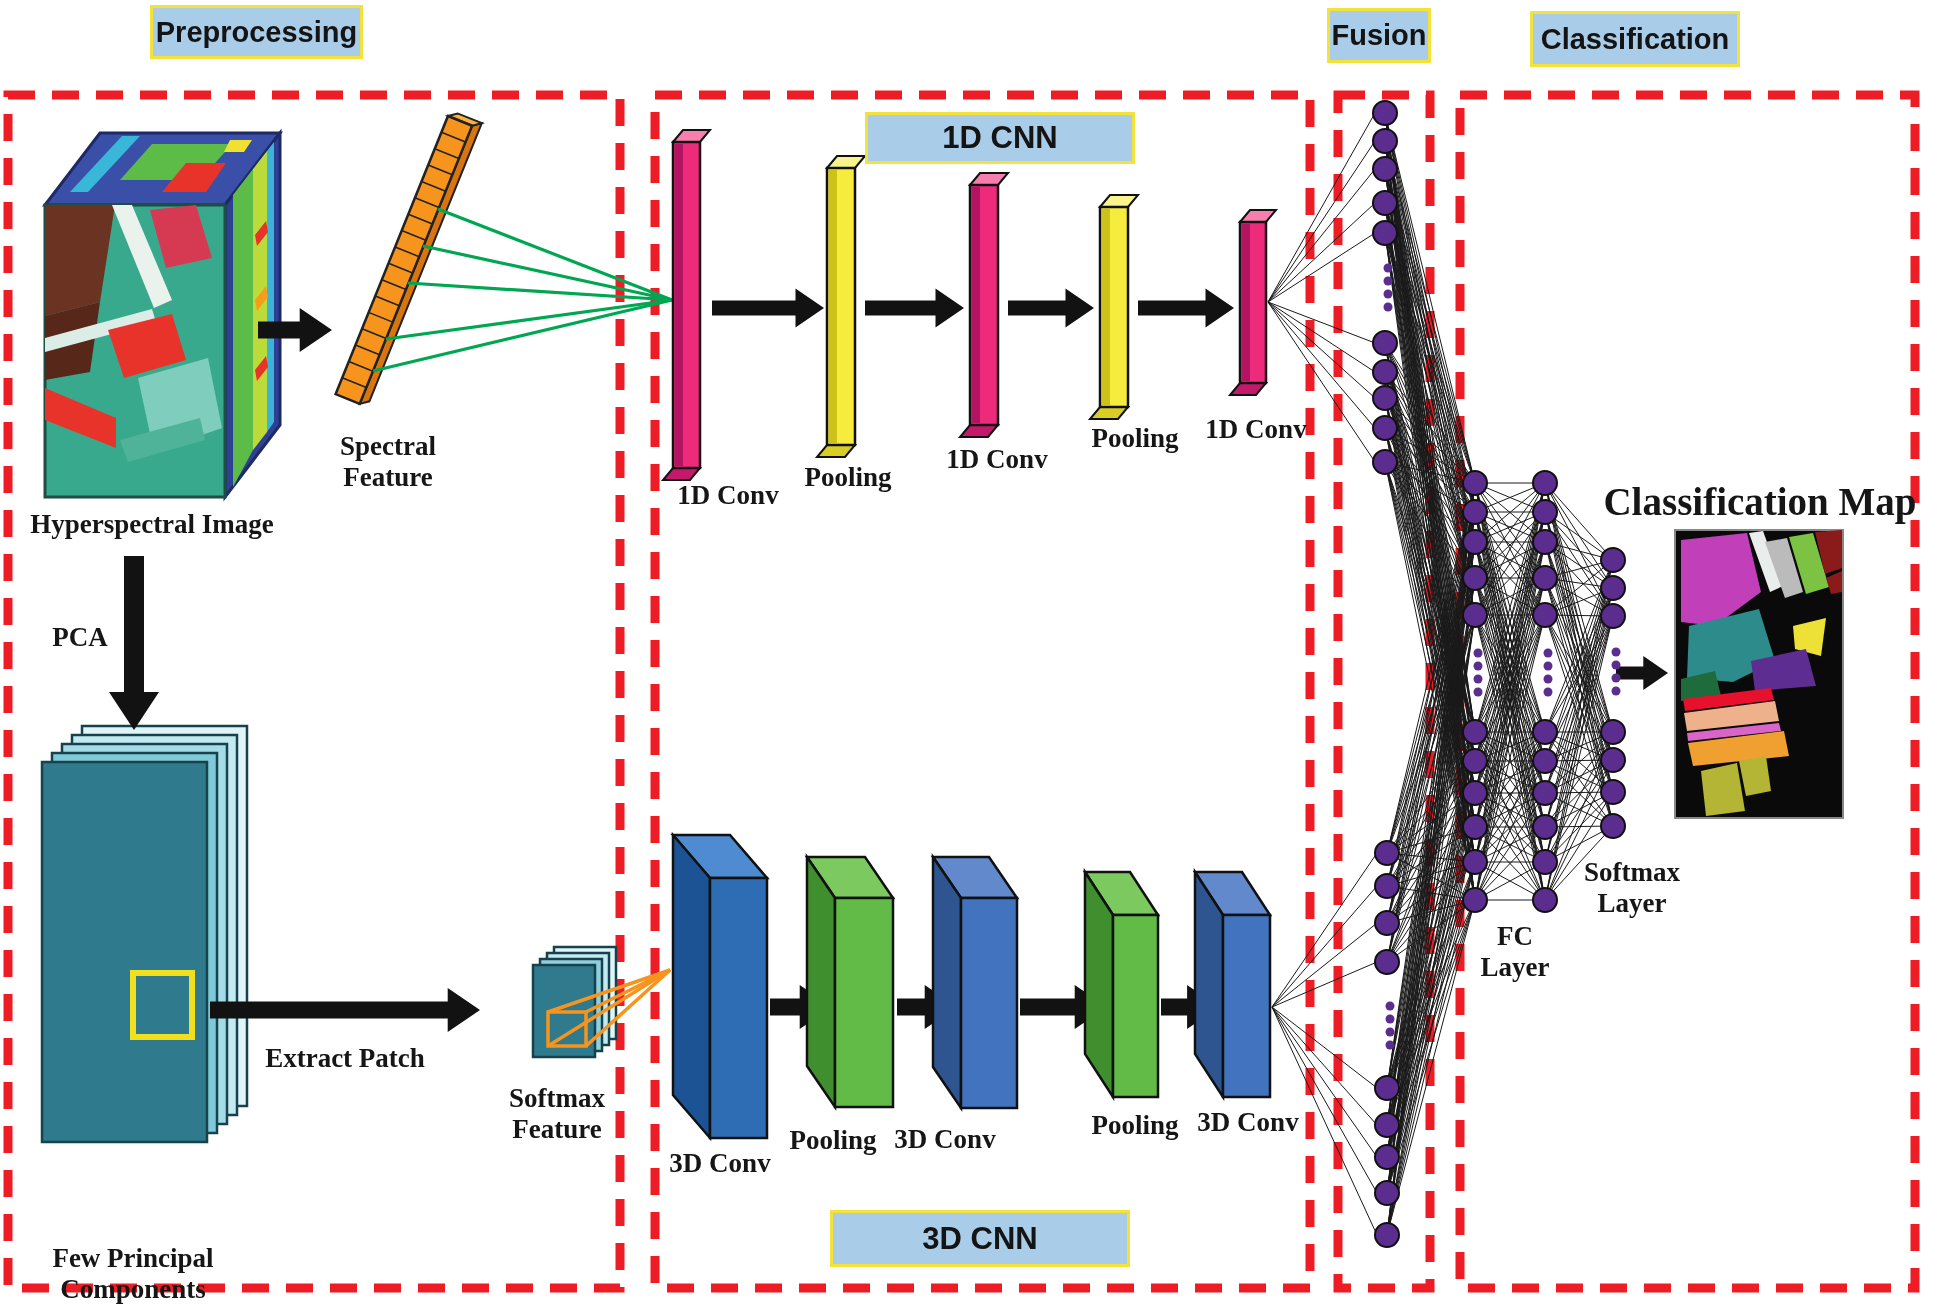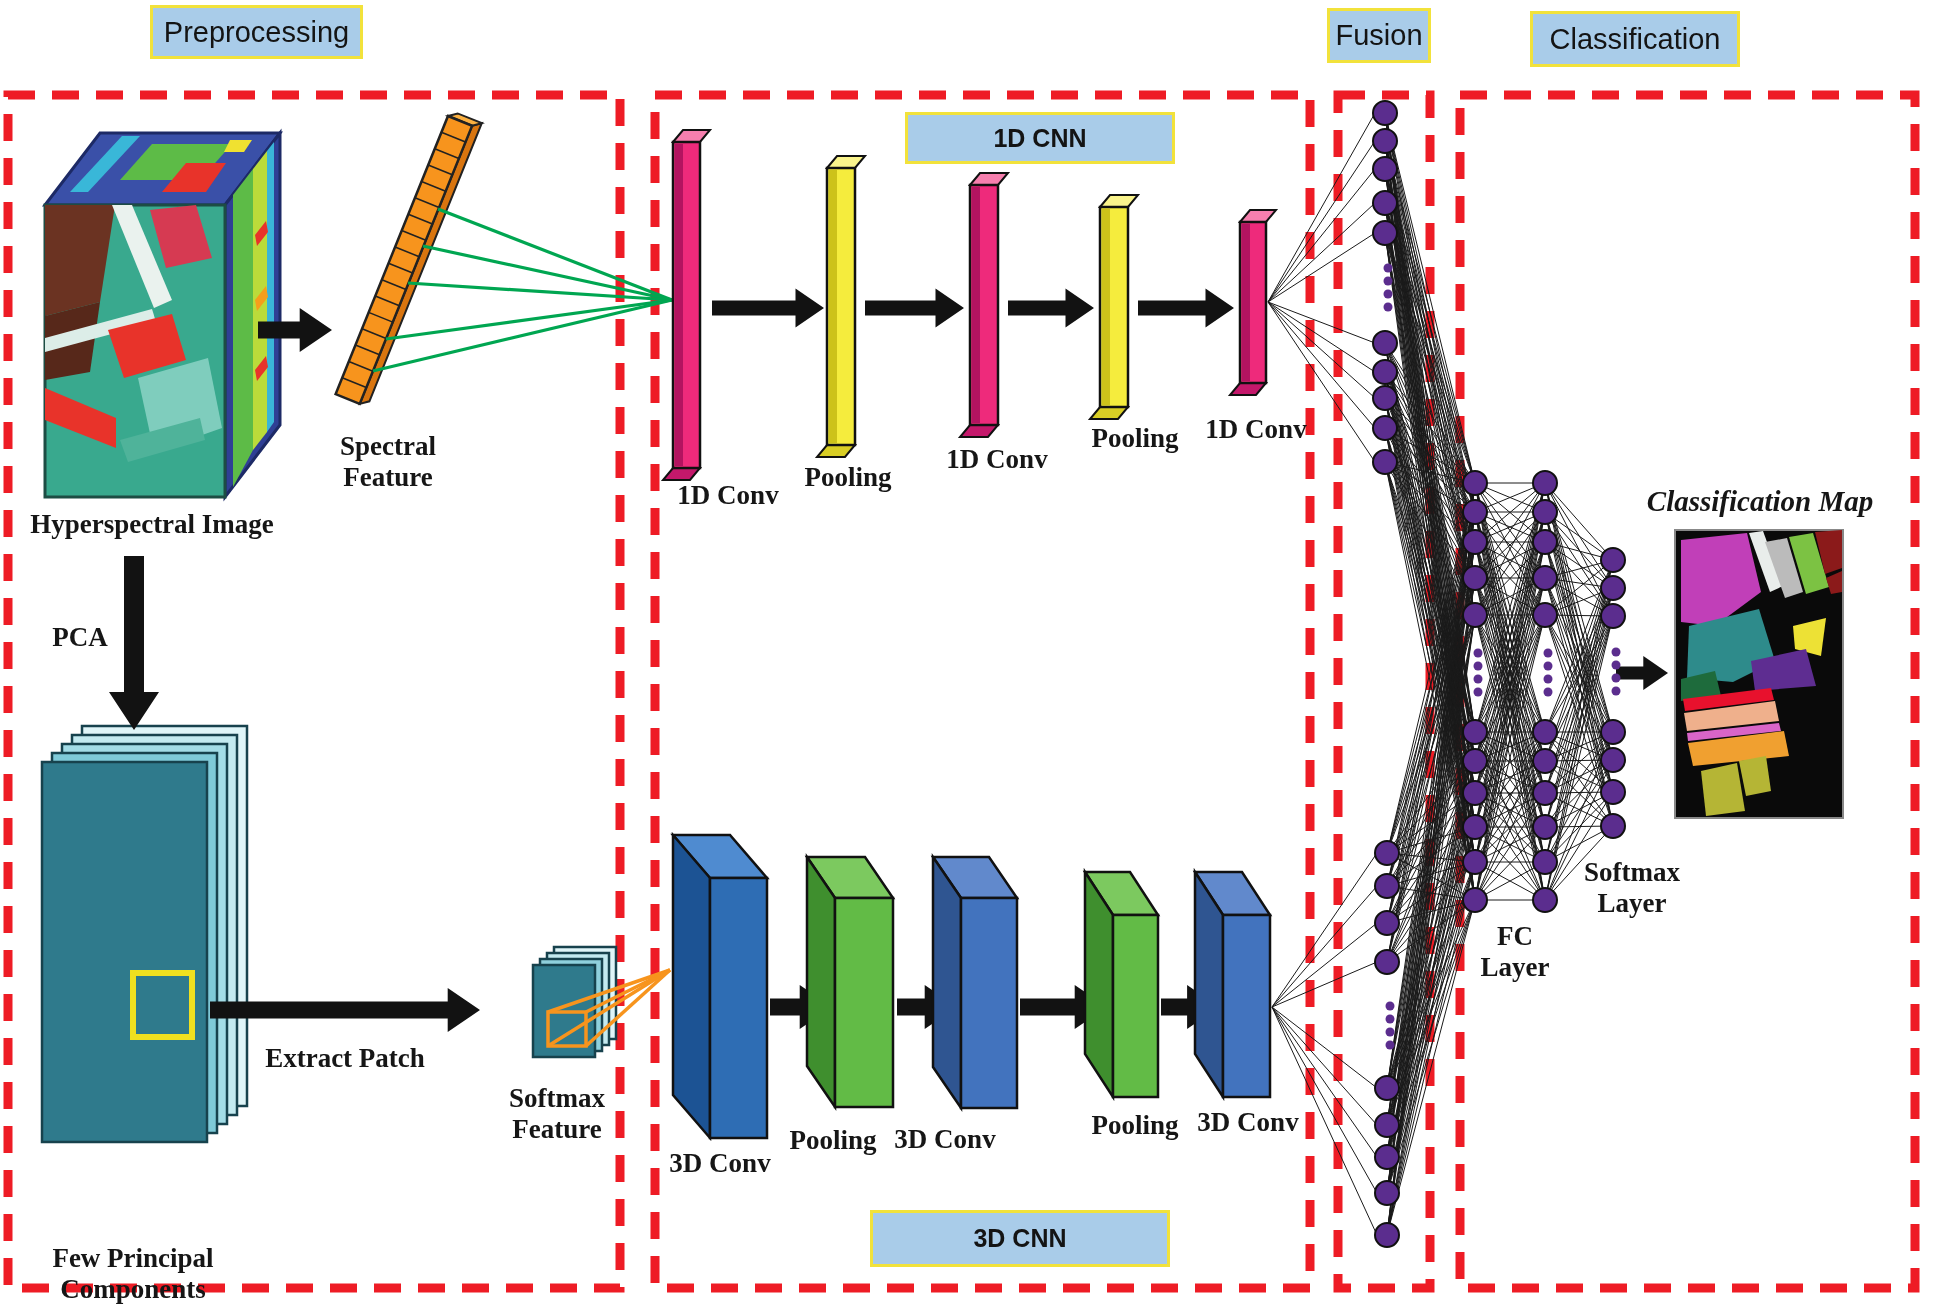--- a/index.html
+++ b/index.html
@@ -3,26 +3,26 @@
 <meta charset="utf-8">
 <style>
   html,body{margin:0;padding:0;background:#fff;}
   #canvas{position:relative;width:1950px;height:1305px;background:#ffffff;overflow:hidden;
           font-family:"Liberation Serif",serif;color:#111;}
   #diagram{position:absolute;left:0;top:0;}
   .lbl{position:absolute;transform:translate(-50%,-50%);text-align:center;white-space:nowrap;
        font-weight:bold;font-size:27px;line-height:31px;color:#161616;}
   .lbl span{display:block;}
   .hdr{position:absolute;background:#A9CCE9;border:3px solid #F2E23B;
-       font-family:"Liberation Sans",sans-serif;font-weight:normal;font-size:29px;color:#141414;
+       font-family:"Liberation Sans",sans-serif;font-weight:bold;font-size:29px;color:#141414;
        display:flex;align-items:center;justify-content:center;box-sizing:border-box;}
   .cnnbox{position:absolute;background:#A9CCE9;border:3px solid #F2E23B;
-       font-family:"Liberation Sans",sans-serif;font-weight:bold;font-size:25px;color:#141414;
-       display:flex;align-items:center;justify-content:center;box-sizing:border-box;margin-left:40px;}
-  .maptitle{font-size:29px;font-style:italic;}
+       font-family:"Liberation Sans",sans-serif;font-weight:bold;font-size:31px;color:#141414;
+       display:flex;align-items:center;justify-content:center;box-sizing:border-box;}
+  .maptitle{font-size:39px;}
 </style>
 </head>
 <body>
 
 <div id="canvas">
 
   <svg id="diagram" width="1950" height="1305" viewBox="0 0 1950 1305">
 
     <g id="g-dashed">
       <rect x="8" y="95" width="612" height="1193" fill="none" stroke="#EE1C25" stroke-width="9" stroke-dasharray="27 17"></rect>

